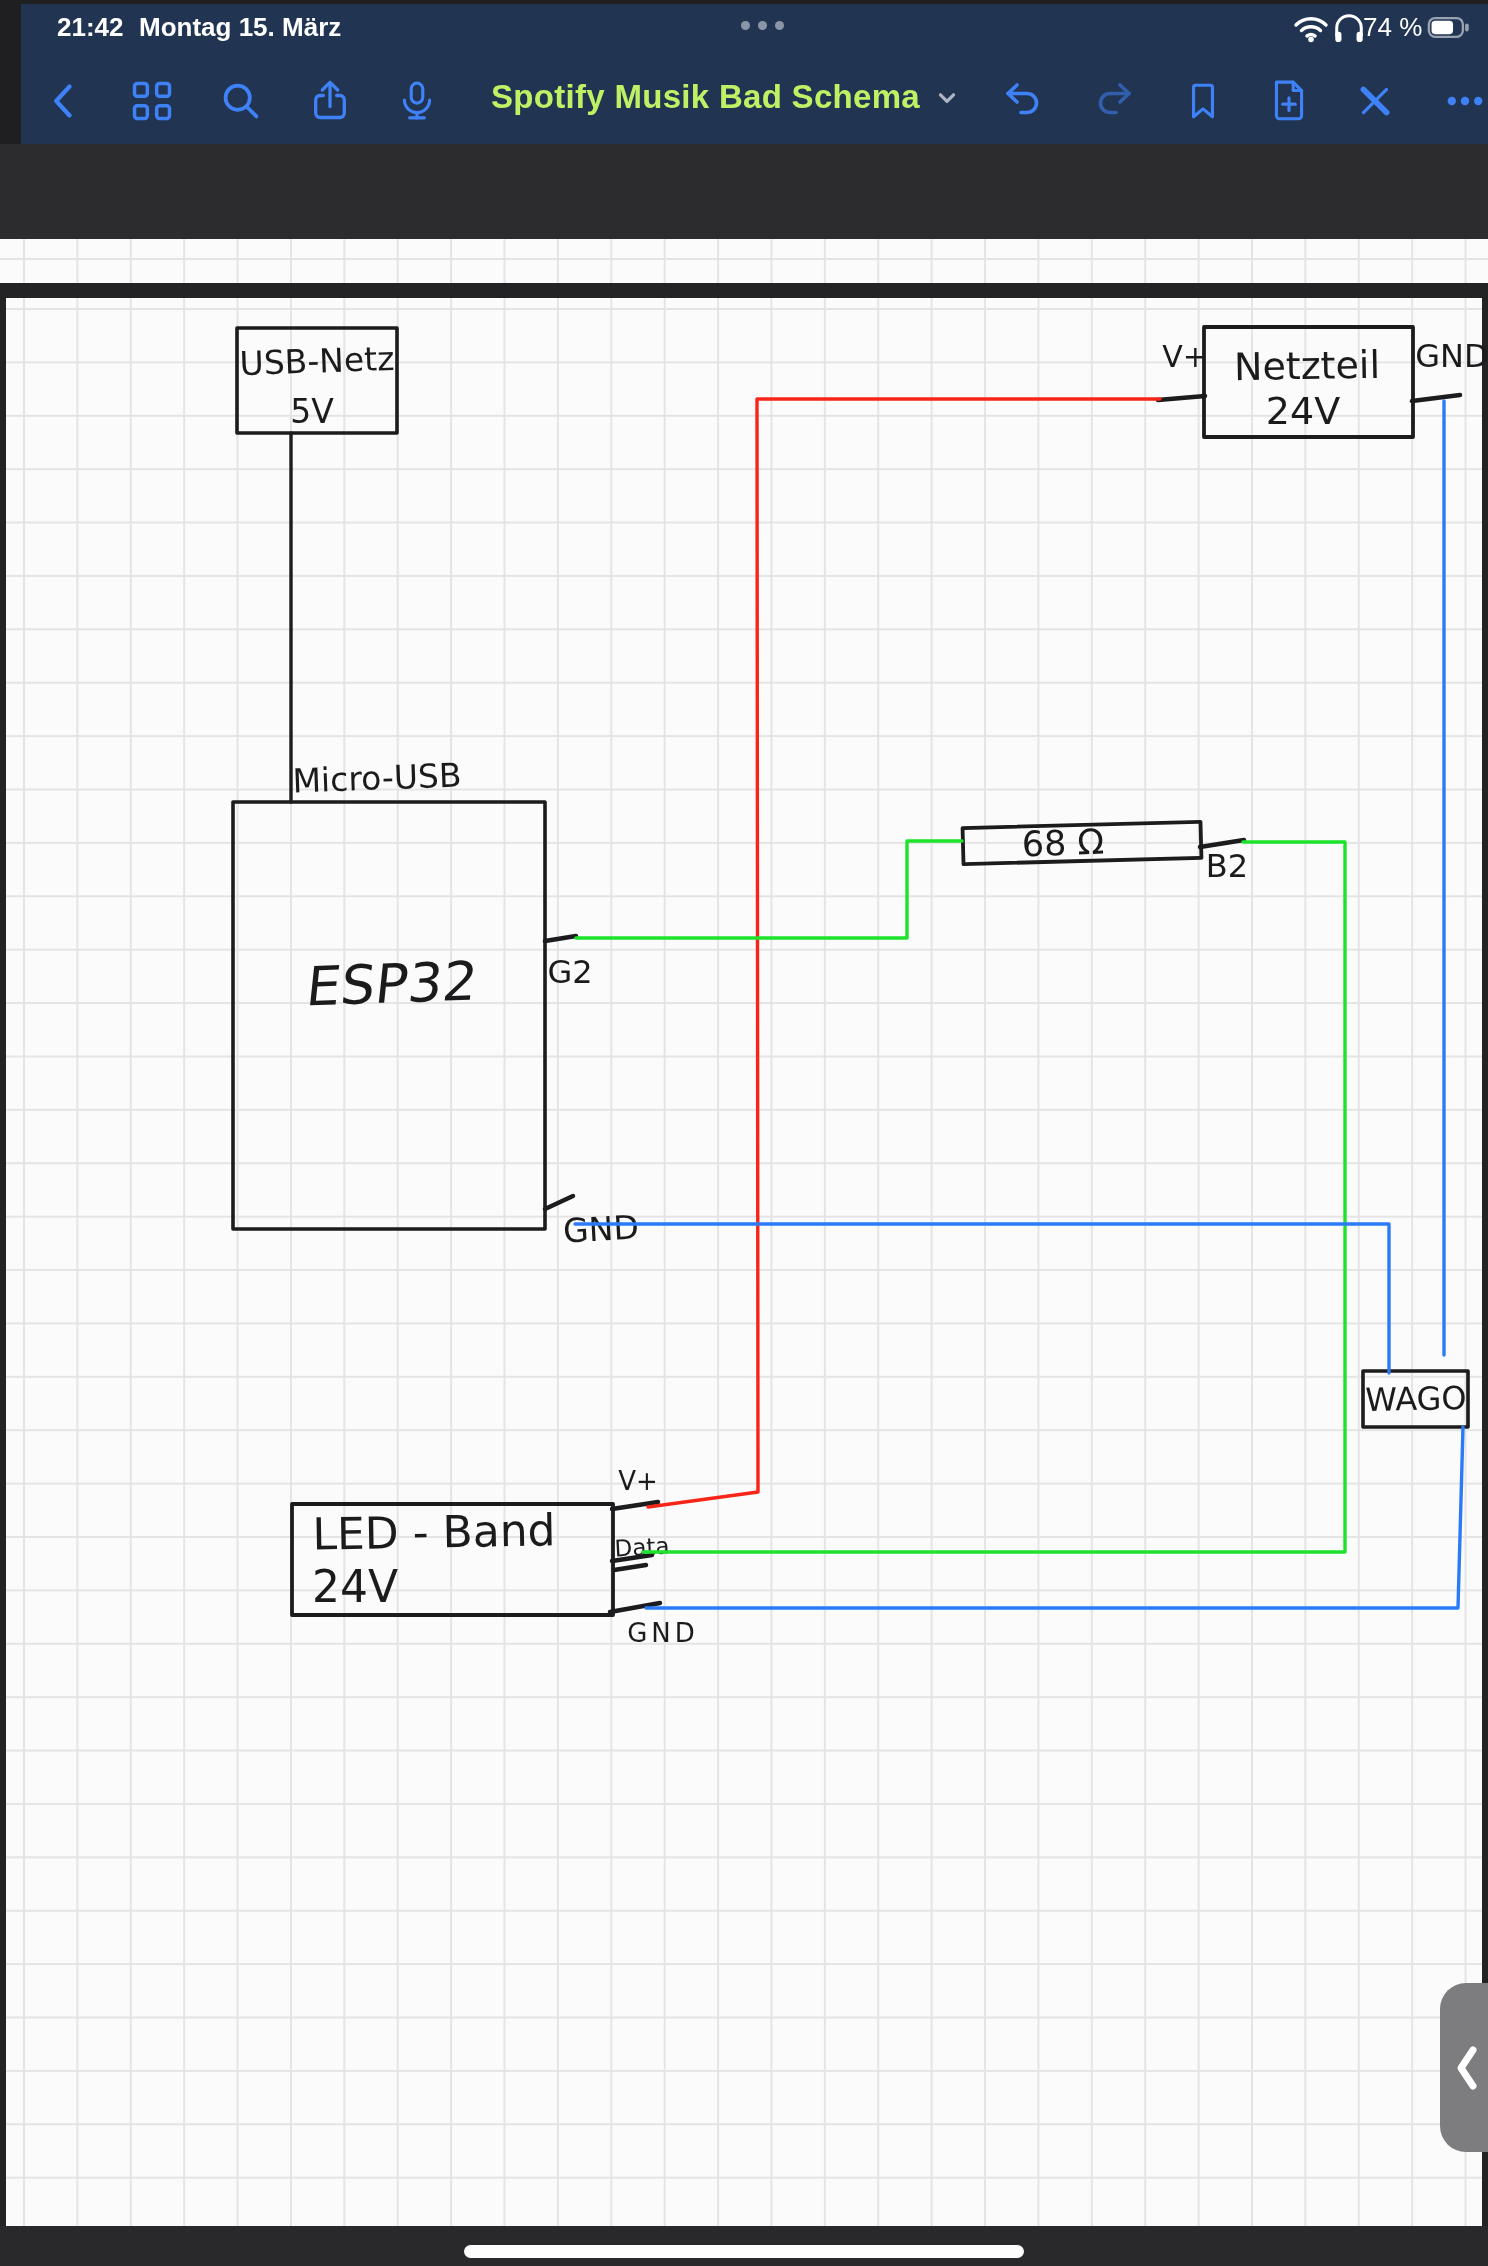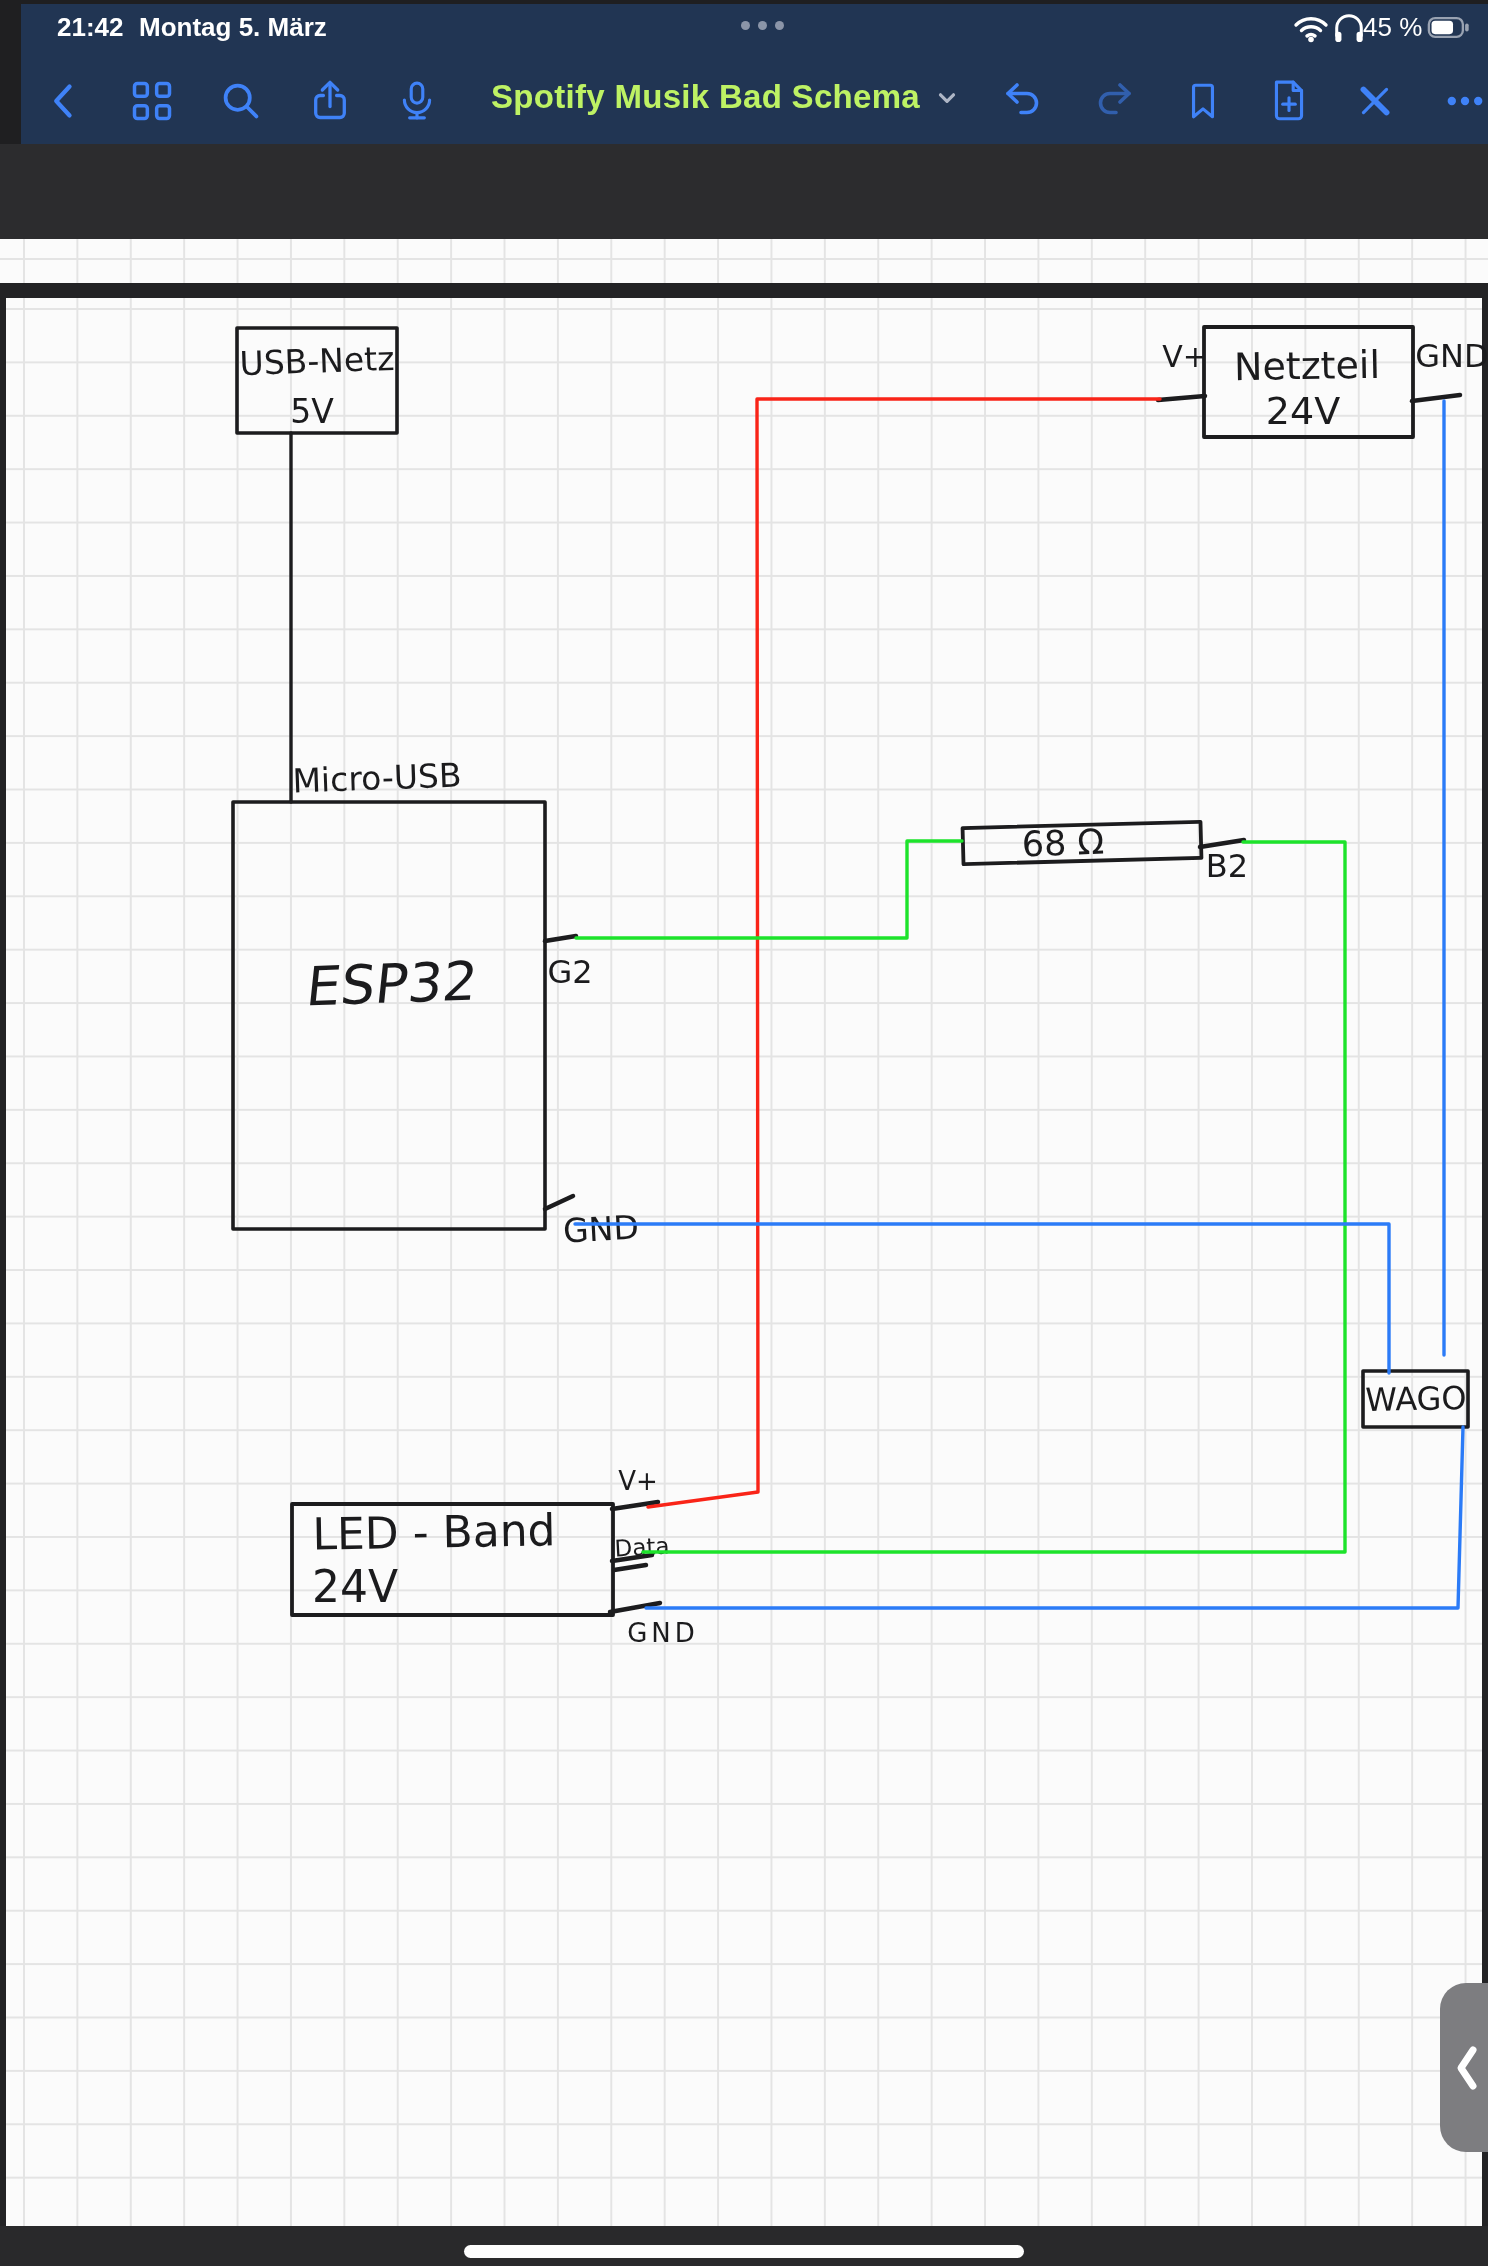--- a/index.html
+++ b/index.html
@@ -44,41 +44,41 @@
   .drawer svg{margin-left:6px;}
 </style>
 </head>
 <body>
 
 <div class="screen">
 
   <div class="navybar">
 
     <span class="status-text abs" style="left:36px;top:8px;">21:42</span>
-    <span class="status-text abs" style="left:118px;top:8px;">Montag 5. März</span>
+    <span class="status-text abs" style="left:118px;top:8px;">Montag 15. März</span>
     <span class="statusdots abs" style="left:716px;top:12px;"><span></span><span></span><span></span></span>
 
     <span class="abs" style="left:1272px;top:6px;">
       <svg width="36" height="34" viewBox="0 0 36 34">
           <g stroke="#fff" stroke-width="3.4" fill="none" stroke-linecap="round">
         <path d="M3,15 A21,21 0 0 1 33,15"></path>
             <path d="M8.5,20.5 A14,14 0 0 1 27.5,20.5"></path>
             <path d="M14,26 A7,7 0 0 1 22,26"></path>
           </g>
         <circle cx="18" cy="29.5" r="2.8" fill="#fff"></circle>
         </svg>
     </span>
     <span class="abs" style="left:1310px;top:6px;">
       <svg width="36" height="34" viewBox="0 0 36 36">
           <path d="M5,27 v-8 a13,13 0 0 1 26,0 v8" stroke="#fff" stroke-width="3.2" fill="none" stroke-linecap="round"></path>
       <rect x="3.5" y="23" width="6.5" height="11" rx="3" fill="#fff"></rect>
           <rect x="26" y="23" width="6.5" height="11" rx="3" fill="#fff"></rect>
         </svg>
     </span>
-    <span class="status-text abs" style="left:1342px;top:8px;font-weight:normal;">45 %</span>
+    <span class="status-text abs" style="left:1342px;top:8px;font-weight:normal;">74 %</span>
     <span class="abs" style="left:1404px;top:6px;">
       <svg width="48" height="34" viewBox="0 0 48 38">
           <rect x="1.5" y="9" width="38" height="21" rx="7" stroke="#99a2b1" stroke-width="2.6" fill="none"></rect>
       <rect x="4.5" y="12" width="24" height="15" rx="4" fill="#fff"></rect>
           <rect x="42" y="15" width="4" height="9" rx="2" fill="#99a2b1"></rect>
         </svg>
     </span>
 
     <div class="navicon" style="left:15px;">
       <svg width="40" height="40" viewBox="0 0 36 36">

